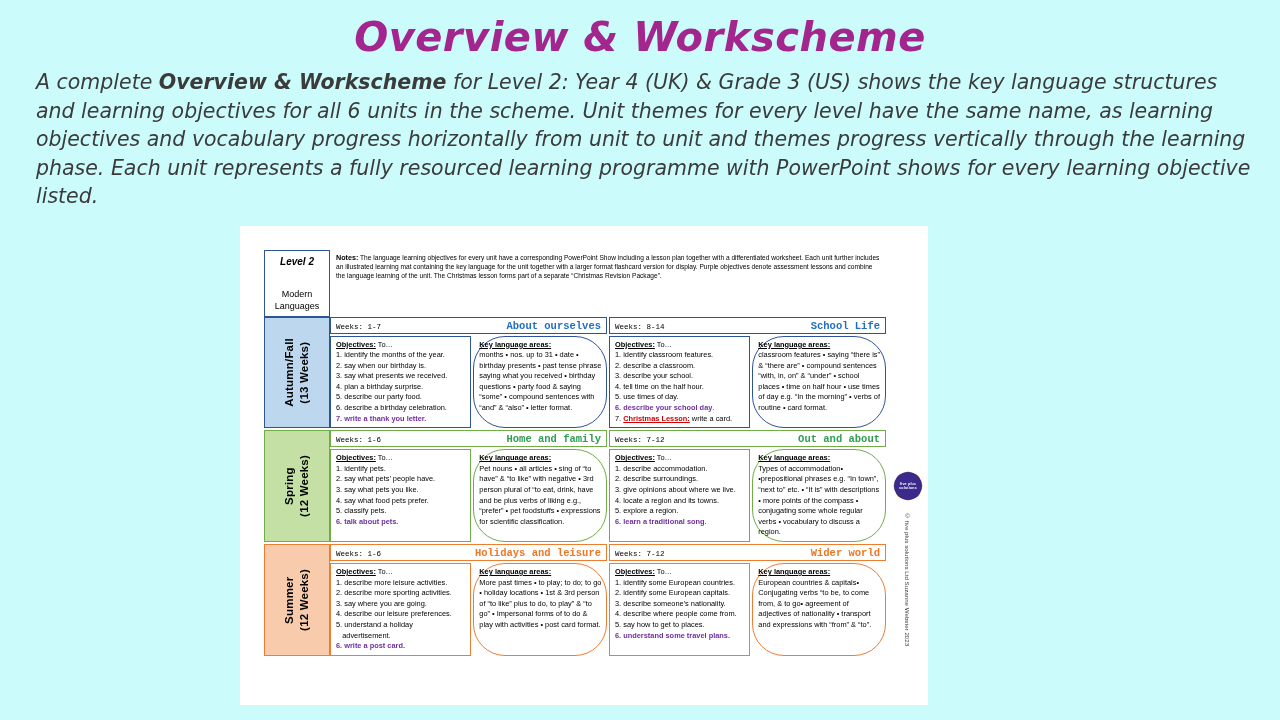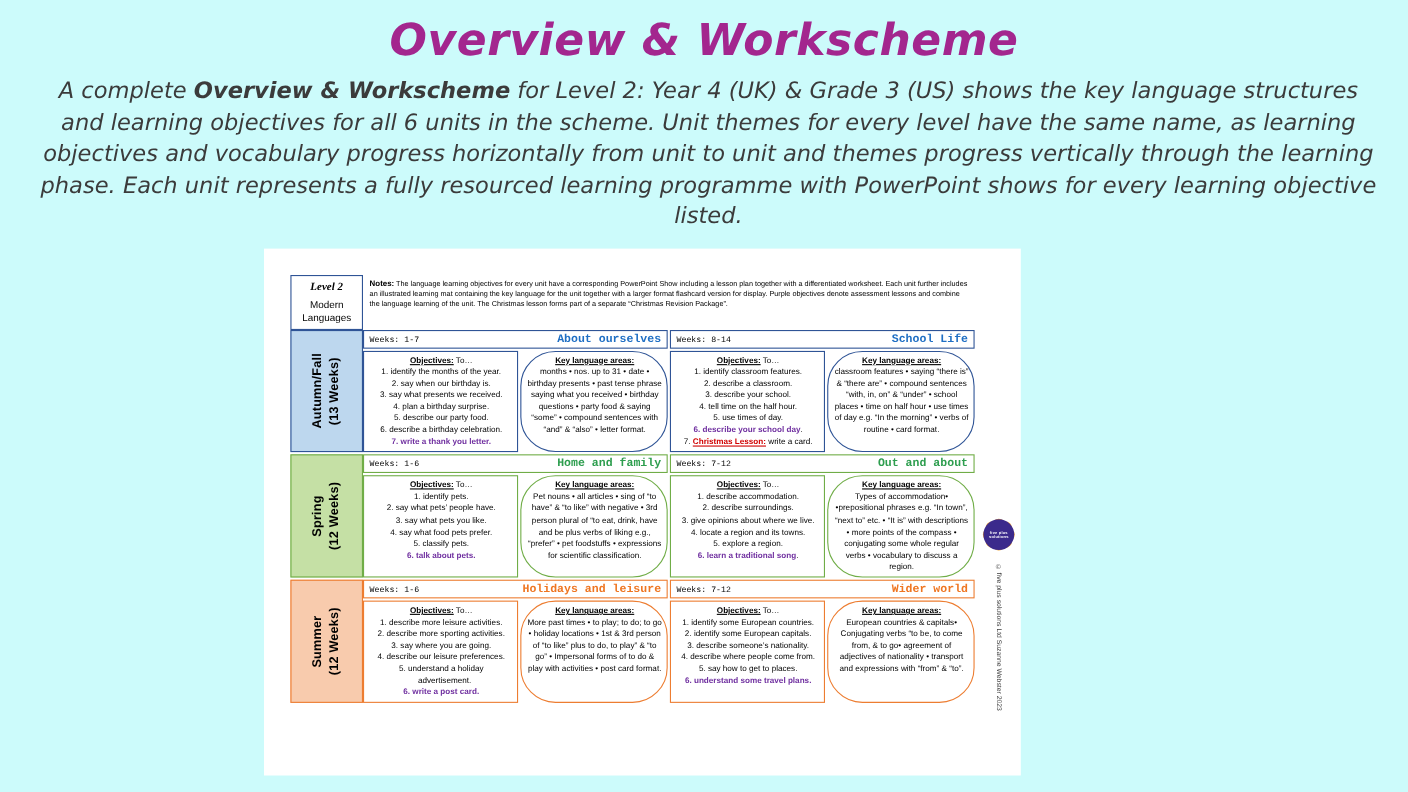--- a/index.html
+++ b/index.html
@@ -17,21 +17,21 @@
     text-align: center;
     font-family: "DejaVu Sans", sans-serif;
     font-size: 40px; font-weight: bold; font-style: italic;
     color: #a3268e; letter-spacing: 0.5px;
   }
   .blurb {
     position: absolute; left: 36px; top: 68px; width: 1216px;
     font-family: "DejaVu Sans", sans-serif;
     font-style: italic;
     font-size: 20.5px; line-height: 28.5px;
-    color: #3b3b3b; text-align: center;
+    color: #3b3b3b; text-align: left;
   }
   .blurb b { font-weight: bold; font-style: italic; }
 
   
   .page {
     position: absolute; left: 240px; top: 226px;
     width: 688px; height: 479px;
     background: #ffffff;
   }
 
@@ -40,23 +40,23 @@
 
   .toprow { display: flex; align-items: stretch; }
   .levelbox {
     width: 66px; flex: 0 0 66px;
     border: 1.4px solid #2f5496;
     text-align: center;
     padding: 5px 2px 3px 2px;
     line-height: 12.5px;
   }
   .levelbox .lvl {
-    font-family: Liberation Serif, serif;
+    font-family: Liberation Sans, sans-serif;
     font-style: italic; font-weight: bold;
-    font-size: 10px; color: #000; display: block; margin-bottom: 2px;
+    font-size: 10px; color: #000; display: block; margin-bottom: 19px;
   }
   .levelbox .sub { font-size: 9px; color: #000; display: block; }
 
   .notes {
     flex: 1 1 auto; padding: 3px 4px 2px 6px;
     font-size: 6.6px; line-height: 9.2px; color: #000; text-align: left;
   }
   .notes b { font-weight: bold; font-size: 7.2px; margin-top: 16px; }
 
   .seasonrow { display: flex; align-items: stretch; margin-top: 2px; }
@@ -92,21 +92,21 @@
   .weeks { font-size: 7.5px; color: #000; font-weight: normal; }
   .unitname { font-size: 10.5px; font-weight: bold; color: #1f6fc4; }
   .spring .unitname { color: #2e9e4f; }
   .summer .unitname { color: #ef7622; }
 
   .termbody { display: flex; margin-top: 2px; flex: 1 1 auto; }
   .cell {
     border: 1.4px solid #2f5496;
     padding: 3px 4px 3px 5px;
     font-size: 7.4px; line-height: 10.6px; color: #000;
-    text-align: center;
+    text-align: left;
   }
   .spring .cell { border-color: #70ad47; }
   .summer .cell { border-color: #ed7d31; }
   .cell.obj { flex: 0 0 51%; margin-right: 2px; }
   .cell.key { flex: 1 1 auto; border-radius: 32px; }
   .cell .hd { font-weight: bold; text-decoration: underline; }
   .cell .nowrapline { display: block; }
   .purple { color: #7030a0; font-weight: bold; }
   .redul { color: #d00000; font-weight: bold; text-decoration: underline; }
 

